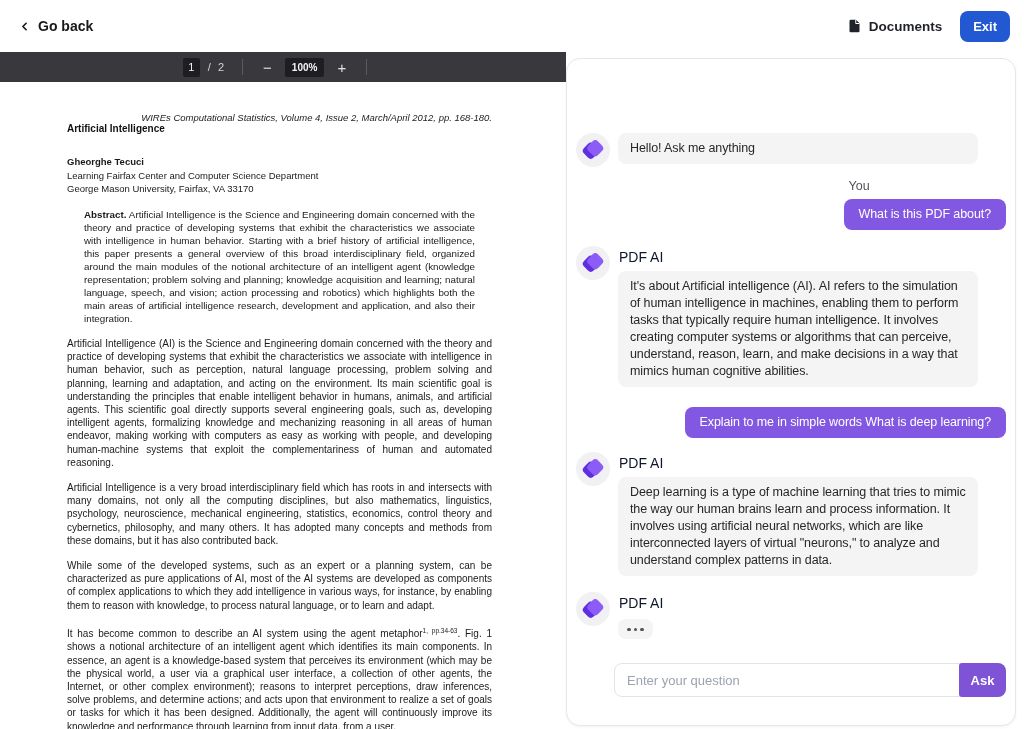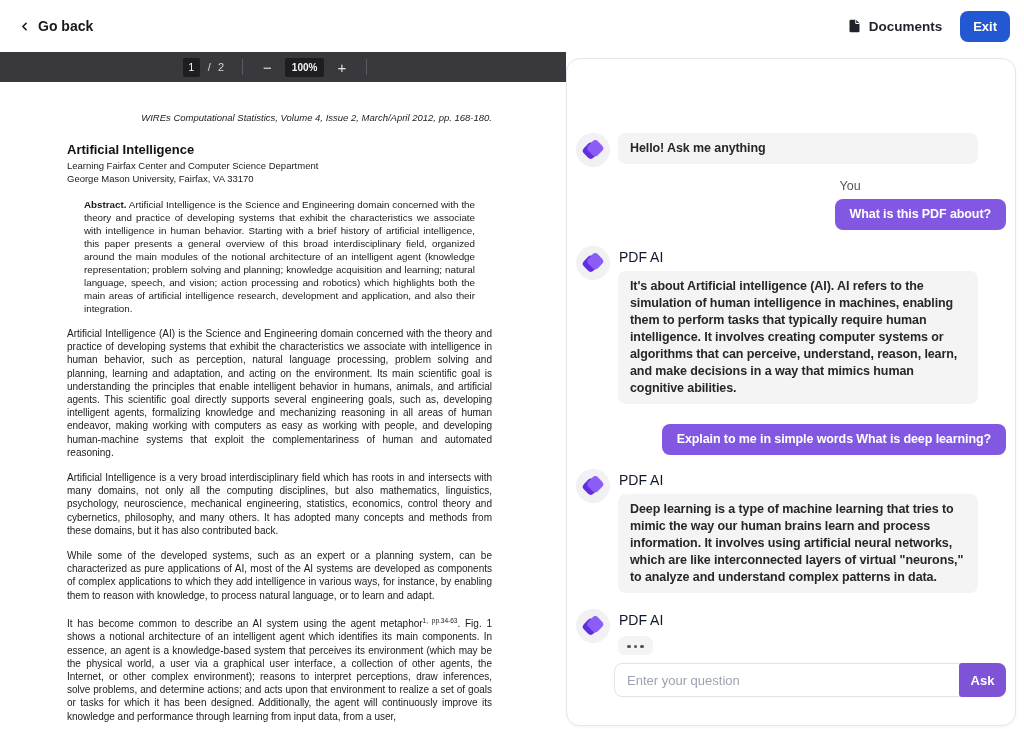--- a/index.html
+++ b/index.html
@@ -28,38 +28,38 @@
   .page-total { font-size:11px; color:#d4d4d8; margin-left:8px; letter-spacing:2px; }
   .tb-divider { width:1px; height:16px; background:#5a5a60; margin:0 16px; }
   .tb-btn { background:none; border:none; color:#e4e4e7; font-size:15px; line-height:1;
             cursor:pointer; padding:2px 4px; font-family:"Liberation Sans",sans-serif; }
   .zoom-box { background:var(--toolbar-box-dark,#1e1e22); border-radius:2px; font-size:10px;
               font-weight:700; padding:4px 7px; margin:0 9px; color:#f4f4f5; }
 
   .pdf-page { height:647px; background:#fff; padding:30px 0 0 67px; overflow:hidden; color:#1a1a1a; }
   .pdf-col { width:425px; }
   .journal { font-size:9.5px; font-style:italic; text-align:right; color:#222; }
-  .doc-title { font-size:13px; font-weight:700; margin-top:19px; color:#111; }
+  .doc-title { font-size:10px; font-weight:700; color:#111; }
   .author { font-size:9.5px; font-weight:700; margin-top:22px; }
   .affil { font-size:9.5px; margin-top:2.5px; }
   .abstract { font-size:9.8px; line-height:13px; text-align:justify; margin:14px 17px 0 17px; }
   .abstract b { font-weight:700; }
   .bodyp { font-size:10px; line-height:13.2px; text-align:justify; margin-top:12px; }
   .bodyp sup { font-size:6.5px; }
 
   
   .chat-card { position:absolute; left:566px; top:58px; width:450px; height:668px; background:#fff;
                border:1px solid #e7e7ea; border-radius:14px; box-shadow:0 1px 3px rgba(0,0,0,.05); }
   .messages { position:absolute; left:0; top:0; right:0; bottom:70px; padding:74px 9px 0 9px;
               overflow:hidden; }
   .msg-row { display:flex; align-items:flex-start; gap:8px; }
   .avatar { width:34px; height:34px; flex:0 0 34px; }
   .msg-body { padding-top:0; }
   .msg-label { font-size:14px; color:#0f172a; margin:3px 0 6px 1px; }
-  .bubble { border-radius:8px; font-size:12.5px; line-height:17px; letter-spacing:-0.1px;font-weight:bold; }
+  .bubble { border-radius:8px; font-size:12.5px; line-height:17px; letter-spacing:-0.1px; }
   .bubble.ai { background:var(--ai-bubble-gray,#f4f4f5); color:#27272a; width:360px;
                padding:7px 12px; }
   .user-row { display:flex; justify-content:flex-end; }
   .user-group { display:inline-block; text-align:left; }
   .user-label { font-size:12.5px; color:#52525b; margin:0 0 6px 5px; }
   .bubble.user { background:var(--accent-purple,#8257e2); color:#fff; padding:7px 15px;
                  display:inline-block; }
   .mb12{margin-bottom:12px;} .mb14{margin-bottom:14px;} .mb16{margin-bottom:16px;} .mb20{margin-bottom:20px;}
   .typing-bubble { background:var(--ai-bubble-gray,#f4f4f5); border-radius:8px; padding:8px 9px;
                    display:inline-flex; align-items:center; gap:3px; height:20px; }
@@ -109,20 +109,21 @@
     <button class="tb-btn">−</button>
     <div class="zoom-box">100%</div>
     <button class="tb-btn">+</button>
     <div class="tb-divider"></div>
   </div>
 
   <div class="pdf-page">
     <div class="pdf-col">
       <p class="journal">WIREs Computational Statistics, Volume 4, Issue 2, March/April 2012, pp. 168-180.</p>
       <h1 class="doc-title">Artificial Intelligence</h1>
+      <p class="author">Gheorghe Tecuci</p>
       <p class="affil">Learning Fairfax Center and Computer Science Department</p>
       <p class="affil">George Mason University, Fairfax, VA 33170</p>
       <p class="abstract"><b>Abstract.</b> <span>Artificial Intelligence is the Science and Engineering domain concerned with the theory and practice of developing systems that exhibit the characteristics we associate with intelligence in human behavior. Starting with a brief history of artificial intelligence, this paper presents a general overview of this broad interdisciplinary field, organized around the main modules of the notional architecture of an intelligent agent (knowledge representation; problem solving and planning; knowledge acquisition and learning; natural language, speech, and vision; action processing and robotics) which highlights both the main areas of artificial intelligence research, development and application, and also their integration.</span></p>
       <p class="bodyp">Artificial Intelligence (AI) is the Science and Engineering domain concerned with the theory and practice of developing systems that exhibit the characteristics we associate with intelligence in human behavior, such as perception, natural language processing, problem solving and planning, learning and adaptation, and acting on the environment. Its main scientific goal is understanding the principles that enable intelligent behavior in humans, animals, and artificial agents. This scientific goal directly supports several engineering goals, such as, developing intelligent agents, formalizing knowledge and mechanizing reasoning in all areas of human endeavor, making working with computers as easy as working with people, and developing human-machine systems that exploit the complementariness of human and automated reasoning.</p>
       <p class="bodyp">Artificial Intelligence is a very broad interdisciplinary field which has roots in and intersects with many domains, not only all the computing disciplines, but also mathematics, linguistics, psychology, neuroscience, mechanical engineering, statistics, economics, control theory and cybernetics, philosophy, and many others. It has adopted many concepts and methods from these domains, but it has also contributed back.</p>
       <p class="bodyp">While some of the developed systems, such as an expert or a planning system, can be characterized as pure applications of AI, most of the AI systems are developed as components of complex applications to which they add intelligence in various ways, for instance, by enabling them to reason with knowledge, to process natural language, or to learn and adapt.</p>
       <p class="bodyp"><span>It has become common to describe an AI system using the agent metaphor</span><sup>1, pp.34-63</sup><span>. Fig. 1 shows a notional architecture of an intelligent agent which identifies its main components. In essence, an agent is a knowledge-based system that perceives its environment (which may be the physical world, a user via a graphical user interface, a collection of other agents, the Internet, or other complex environment); reasons to interpret perceptions, draw inferences, solve problems, and determine actions; and acts upon that environment to realize a set of goals or tasks for which it has been designed. Additionally, the agent will continuously improve its knowledge and performance through learning from input data, from a user,</span></p>
     </div>
   </div>
 </div>

